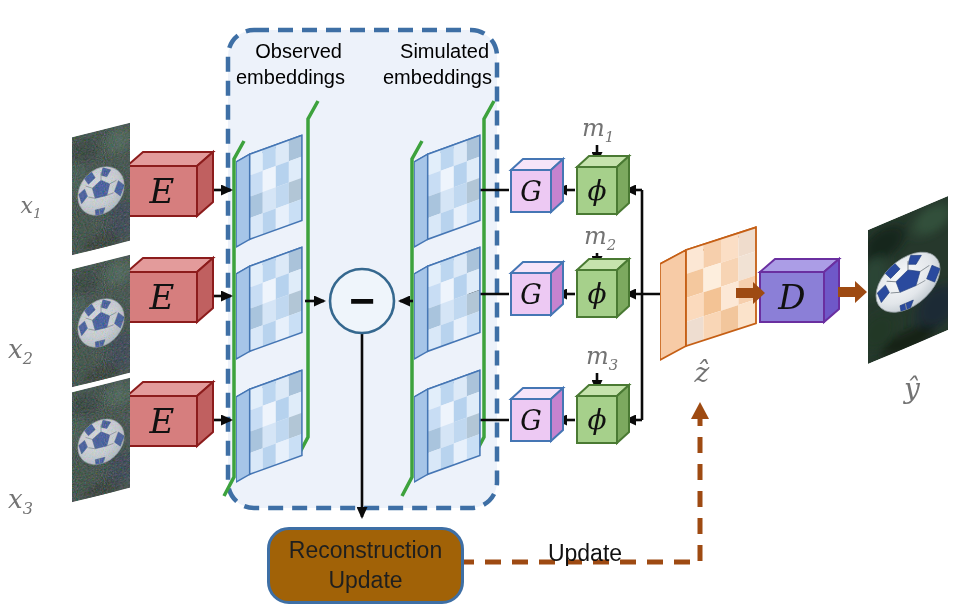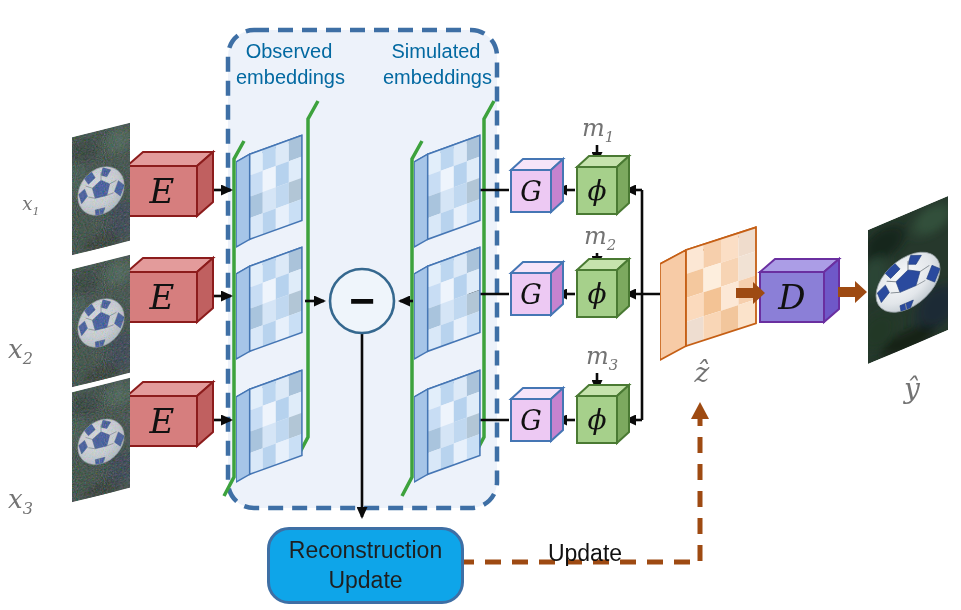--- a/index.html
+++ b/index.html
@@ -2,23 +2,23 @@
 <html><head>
 <meta charset="utf-8">
 <style>
   html,body{margin:0;padding:0;background:#ffffff;}
   #canvas{position:relative;width:961px;height:610px;background:#ffffff;overflow:hidden;
           font-family:"Liberation Sans",sans-serif;}
   .abs{position:absolute;}
   .mathlabel{font-family:"DejaVu Serif","Liberation Serif",serif;font-style:italic;color:#737373;}
   .boxletter{display:flex;align-items:center;justify-content:center;
              font-family:"DejaVu Serif","Liberation Serif",serif;font-style:italic;color:#111;}
-  .hdr{color:#0369a1;font-size:20px;line-height:1.32;text-align:center;}
+  .hdr{color:#000000;font-size:20px;line-height:1.32;text-align:right;}
   .skewimg{transform-origin:center;}
-  #recon-box{border:3px solid #3e6fa5;border-radius:22px;background:#0ea5e9;
+  #recon-box{border:3px solid #3e6fa5;border-radius:22px;background:#a16207;
              display:flex;flex-direction:column;align-items:center;justify-content:center;
              font-size:23px;color:#1f1f1f;line-height:1.28;}
   #update-lbl{font-size:23px;color:#111;text-align:center;}
   sub{font-size:0.62em;}
   .minuschar{display:flex;align-items:center;justify-content:center;
              font-weight:800;font-size:44px;color:#0a0a0a;}
 </style>
 </head>
 <body>
 
@@ -265,21 +265,21 @@
     <div>Observed</div>
     <div>embeddings</div>
   </div>
   <div class="abs hdr" style="left:383px;top:38px;width:106px">
     <div>Simulated</div>
     <div>embeddings</div>
   </div>
 
   <div class="abs minuschar" style="left:338px;top:279px;width:48px;height:44px">−</div>
 
-  <div class="abs mathlabel" style="left:8px;top:193px;width:46px;font-size:18px;text-align:center">
+  <div class="abs mathlabel" style="left:8px;top:193px;width:46px;font-size:22px;text-align:center">
     <span>x</span><sub>1</sub>
   </div>
   <div class="abs mathlabel" style="left:8px;top:334px;width:46px;font-size:26px;text-align:left">
     <span>x</span><sub>2</sub>
   </div>
   <div class="abs mathlabel" style="left:8px;top:484px;width:46px;font-size:26px;text-align:left">
     <span>x</span><sub>3</sub>
   </div>
 
   <div class="abs mathlabel" style="left:575px;top:114px;width:46px;font-size:24px;text-align:center">

